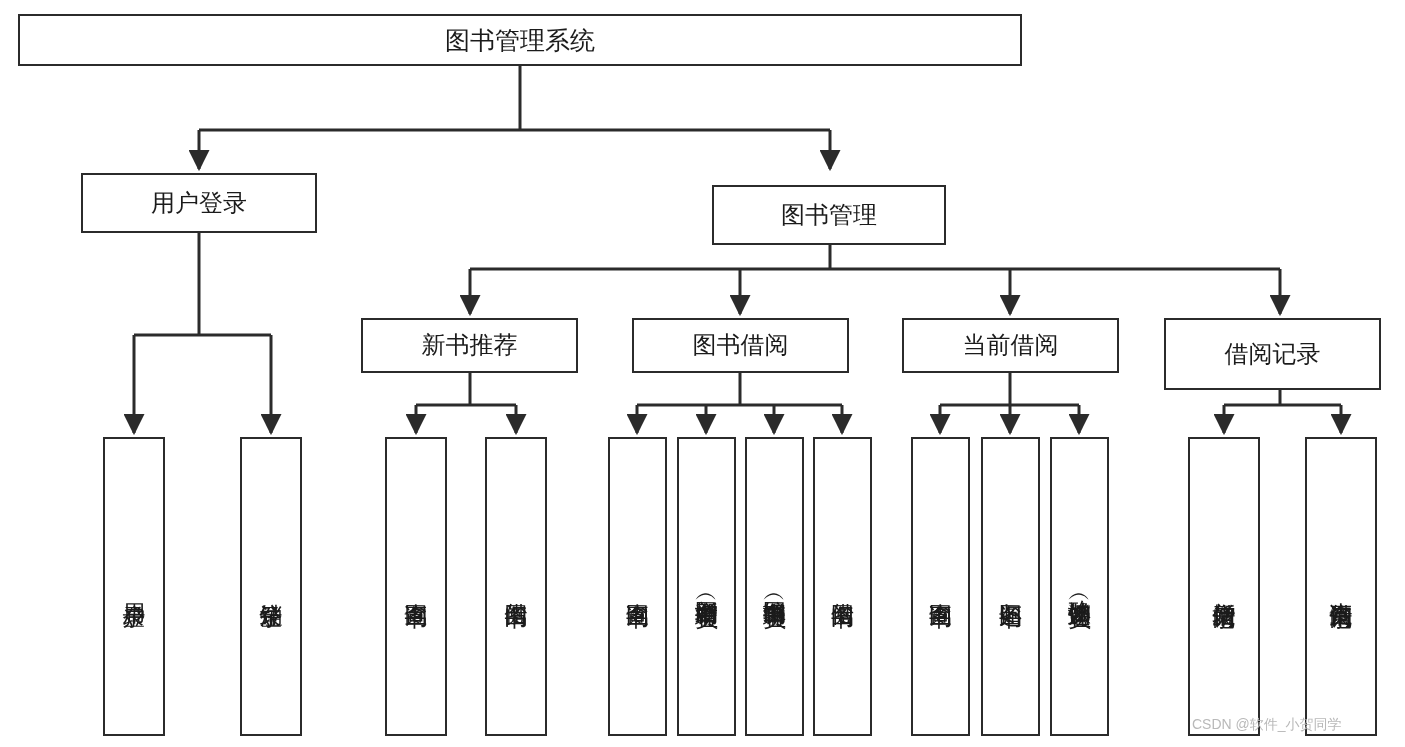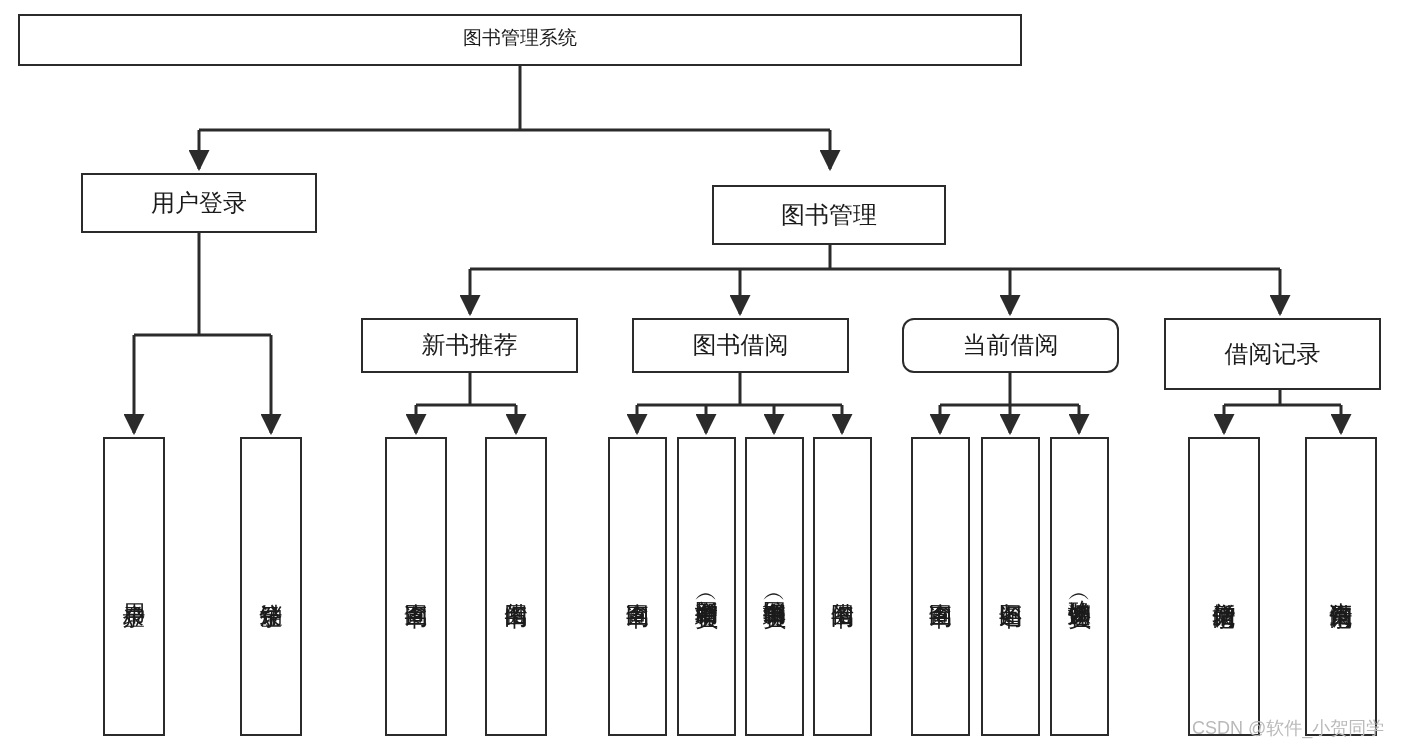--- a/index.html
+++ b/index.html
@@ -39,39 +39,38 @@
   .node .label {
     display: block;
     text-align: center;
     line-height: 1.12;
     white-space: nowrap;
   }
   .node.horiz .label {
     font-size: 24px;
   }
   .node.root .label {
-    font-size: 19px;
-    font-family: Liberation Mono, monospace;
+    font-size: 25px;
   }
   .node.vert {
     align-items: center;
     justify-content: center;
   }
   .node.vert .label {
     writing-mode: vertical-rl;
     text-orientation: upright;
     font-size: 23px;
     letter-spacing: 1px;
     line-height: 1;
     max-height: 100%;
   }
   .watermark {
     position: absolute;
     color: #b9b9b9;
-    font-size: 18px;
+    font-size: 14px;
     white-space: nowrap;
     z-index: 3;
     font-family: "Liberation Sans", "DejaVu Sans", sans-serif;
   }
 </style>
 </head>
 <body>
 
 <div id="canvas">
 
@@ -136,21 +135,21 @@
   <div class="node horiz" style="left: 712px; top: 173px; width: 234px; height: 60px; margin-top: 12px;">
     <span class="label">图书管理</span>
   </div>
 
   <div class="node horiz" style="left: 632px; top: 318px; width: 217px; height: 55px;">
     <span class="label">图书借阅</span>
   </div>
   <div class="node horiz" style="left: 361px; top: 318px; width: 217px; height: 55px;">
     <span class="label">新书推荐</span>
   </div>
-  <div class="node horiz" style="left: 902px; top: 318px; width: 217px; height: 55px; border-radius: 12px;">
+  <div class="node horiz" style="left: 902px; top: 318px; width: 217px; height: 55px;">
     <span class="label">当前借阅</span>
   </div>
   <div class="node horiz" style="left: 1164px; top: 318px; width: 217px; height: 72px;">
     <span class="label">借阅记录</span>
   </div>
 
   <div class="node vert" style="left: 103px; top: 437px; width: 62px; height: 299px;">
     <span class="label">用户登录</span>
   </div>
   <div class="node vert" style="left: 240px; top: 437px; width: 62px; height: 299px;">

